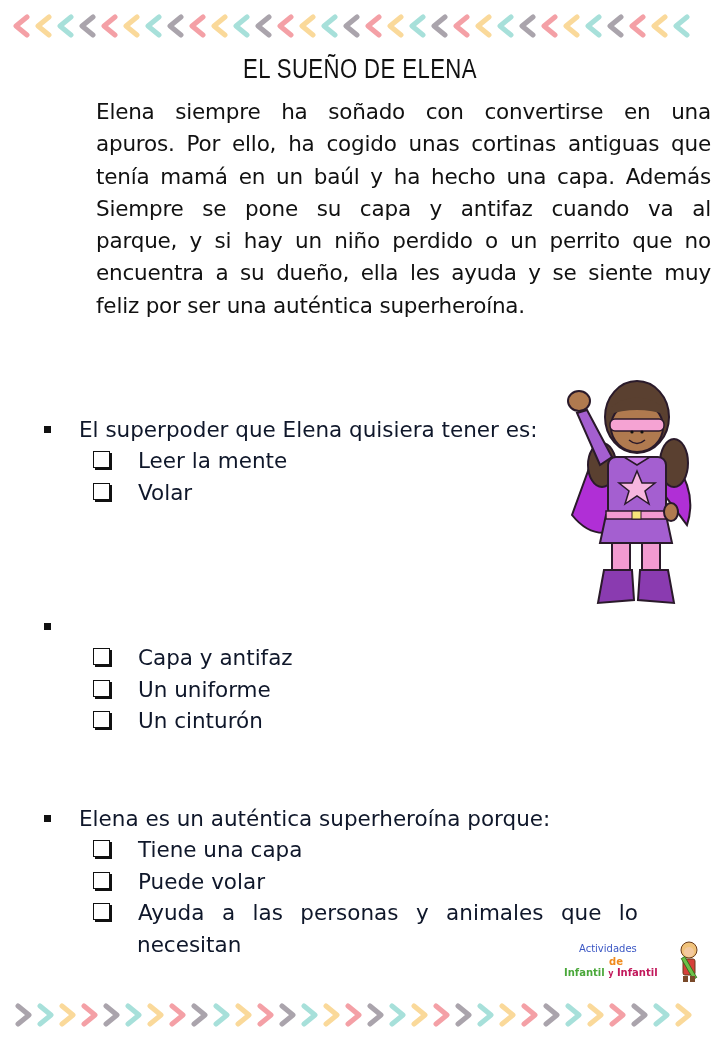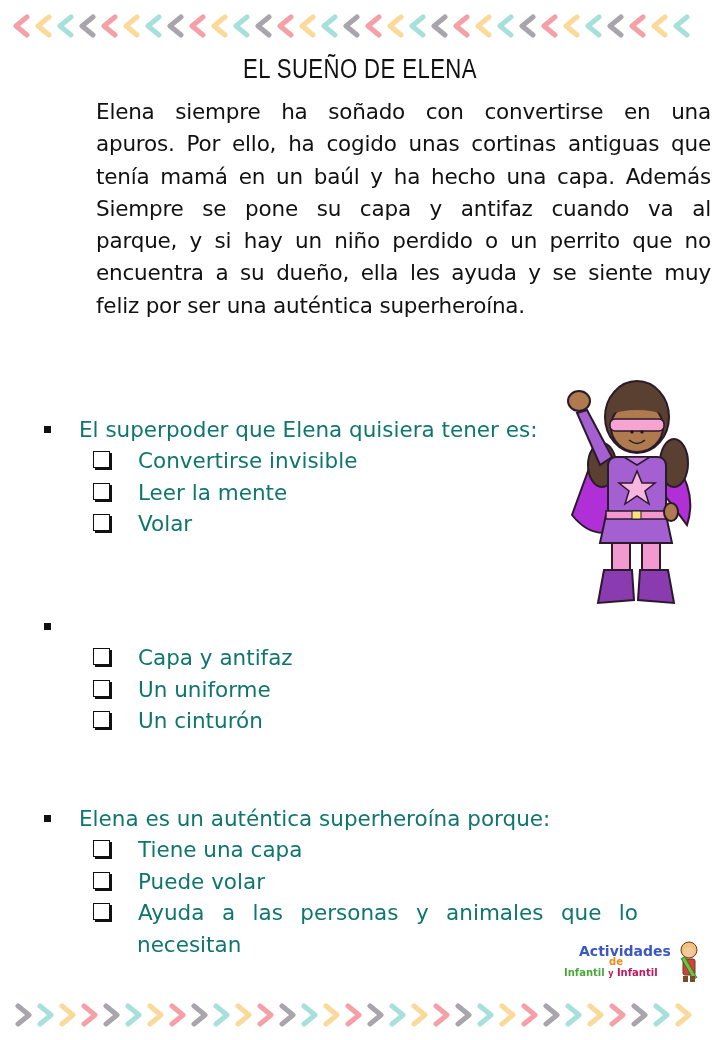--- a/index.html
+++ b/index.html
@@ -3,31 +3,31 @@
 <meta charset="utf-8">
 <style>
   html,body{margin:0;padding:0;background:#fff;}
   body{width:720px;height:1040px;position:relative;overflow:hidden;font-family:"DejaVu Sans",sans-serif;color:#111;}
   .chev-row{position:absolute;left:0;width:720px;height:30px;}
   .chev{position:absolute;width:18px;height:24px;}
   .title{position:absolute;left:0;width:720px;top:54px;text-align:center;font-family:"Liberation Sans Narrow","Liberation Sans",sans-serif;font-size:27px;letter-spacing:0.5px;transform:scaleX(0.82);transform-origin:center;color:#111;}
   .story{position:absolute;left:53px;top:96px;width:615px;font-size:21.5px;line-height:32.3px;text-align:justify;text-align-last:left;color:#111;font-family:"DejaVu Sans",sans-serif;letter-spacing:-0.2px;margin-left:43px;}
   .story .line{display:block;text-align:justify;text-align-last:justify;white-space:nowrap;}
   .story .line.last{text-align-last:left;}
-  .q{position:absolute;left:40px;font-size:21.5px;color:#0f766e;}
+  .q{position:absolute;left:40px;font-size:21.5px;color:#0f172a;}
   .q-head{display:flex;align-items:center;height:31px;}
   .bullet{display:inline-block;width:7px;height:7px;background:#111;margin-right:28px;margin-left:4px;}
   .opt{display:flex;align-items:flex-start;height:31.5px;margin-left:53px;}
   .box{position:relative;display:inline-block;width:15px;height:15px;border:1.5px solid #111;background:#fff;margin-top:6px;margin-right:28px;flex:0 0 auto;box-shadow:2px 2px 0 #111;}
   .opt-text{display:inline-block;line-height:31px;}
   .opt.wide .opt-text{width:500px;text-align:justify;text-align-last:justify;}
   .opt-cont{margin-left:97px;line-height:31px;height:31px;}
   .hero{position:absolute;left:562px;top:365px;width:140px;height:245px;}
   .logo{position:absolute;left:563px;top:940px;width:145px;height:48px;}
-  .logo .l1{position:absolute;left:16px;top:3px;font-family:"DejaVu Sans",sans-serif;font-weight:bold;font-size:14px;color:#3b57c4;}
+  .logo .l1{position:absolute;left:16px;top:3px;font-family:"DejaVu Sans",sans-serif;font-weight:normal;font-size:10px;color:#3b57c4;}
   .logo .l2{position:absolute;left:46px;top:16px;font-family:"DejaVu Sans",sans-serif;font-weight:bold;font-size:10px;color:#f08a1c;}
   .logo .l3{position:absolute;left:1px;top:27px;font-family:"DejaVu Sans",sans-serif;font-weight:bold;font-size:10px;}
   .logo .g{color:#4aa83a;}
   .logo .y{color:#c2185b;font-size:8px;}
   .logo .p{color:#c2185b;}
 </style>
 </head>
 <body>
 
 <div class="chev-row" id="topChev" style="top:14px;">
@@ -135,24 +135,20 @@
   <span class="line">Siempre se pone su capa y antifaz cuando va al</span>
   <span class="line">parque, y si hay un niño perdido o un perrito que no</span>
   <span class="line">encuentra a su dueño, ella les ayuda y se siente muy</span>
   <span class="line last">feliz por ser una auténtica superheroína.</span>
 </div>
 
 <div class="q" style="top:414px;">
   <div class="q-head">
     <span class="bullet"></span>
     <span>El superpoder que Elena quisiera tener es:</span>
-  </div>
-  <div class="opt">
-    <span class="box"></span>
-    <span class="opt-text">Convertirse invisible</span>
   </div>
   <div class="opt">
     <span class="box"></span>
     <span class="opt-text">Leer la mente</span>
   </div>
   <div class="opt">
     <span class="box"></span>
     <span class="opt-text">Volar</span>
   </div>
 </div>

